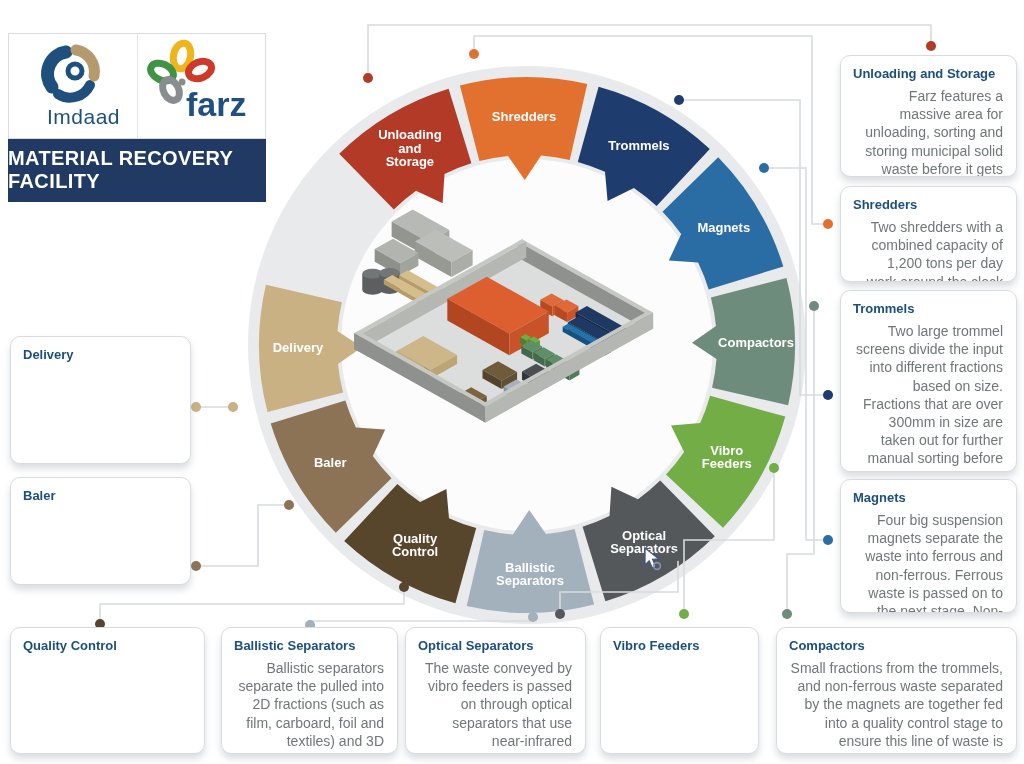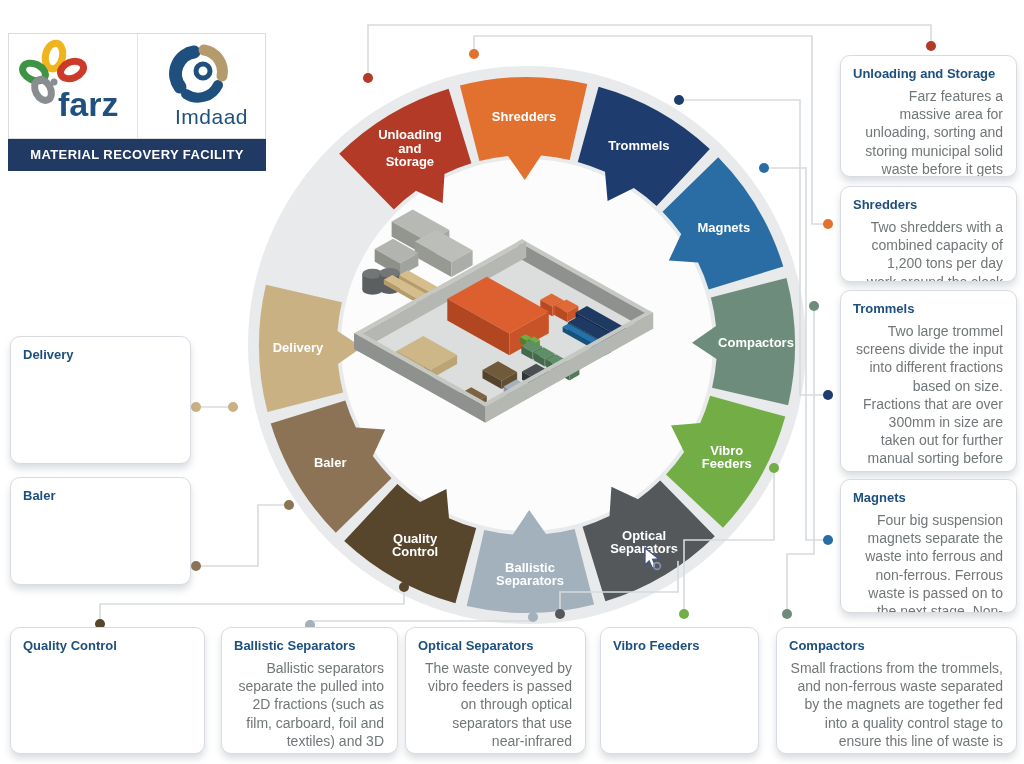--- a/index.html
+++ b/index.html
@@ -4,22 +4,22 @@
 <style>
   html,body{margin:0;padding:0;background:#ffffff;}
   #canvas{position:relative;width:1024px;height:764px;background:#ffffff;overflow:hidden;
           font-family:"Liberation Sans", sans-serif;}
   #ringsvg{position:absolute;left:0;top:0;width:1024px;height:764px;}
   
   .brand{position:absolute;left:8px;top:33px;width:258px;}
   .logos{display:flex;background:#ffffff;border:1px solid #d9dde0;height:104px;}
   .logo-cell{flex:1;display:flex;align-items:center;justify-content:center;position:relative;}
   .logo-cell+.logo-cell{border-left:1px solid #e2e5e8;}
-  .banner{margin-top:0;background:#203a64;color:#ffffff;font-weight:bold;font-size:13px;
-          letter-spacing:.4px;text-align:center;padding:8px 0 9px 0;}
+  .banner{margin-top:0;background:#203a64;color:#ffffff;font-weight:bold;font-size:20px;
+          letter-spacing:.4px;text-align:left;padding:8px 0 9px 0;}
   
   .card{position:absolute;background:#ffffff;border:1px solid #d8dce0;border-radius:10px;
         padding:10px 12px;box-shadow:0 5px 7px rgba(125,135,148,.28);box-sizing:border-box;overflow:hidden;}
   .card h3{margin:0 0 6px 0;font-size:13px;font-weight:bold;color:#1c4f7e;}
   .card p{margin:1px;font-size:14px;line-height:1.3;color:#717678;text-align:right;}
   #c-unloading{left:840px;top:55px;width:177px;height:122px;}
   #c-shredders{left:840px;top:186px;width:177px;height:96px;}
   #c-trommels{left:840px;top:290px;width:177px;height:182px;}
   #c-magnets{left:840px;top:479px;width:177px;height:134px;}
   #c-delivery{left:10px;top:336px;width:181px;height:128px;}
@@ -190,42 +190,42 @@
       <g>
         <path d="M645 548 l0 17 l4.2 -4.2 l3.2 7.4 l3.4 -1.5 l-3.2 -7.3 l6 -0.6 z" fill="#ffffff" stroke="#44548a" stroke-width="1.3"></path>
         <circle cx="657" cy="566" r="3.4" fill="none" stroke="#8a93ad" stroke-width="1.6"></circle>
       </g>
     </svg>
 
   <div class="brand">
     <div class="logos">
       <div class="logo-cell">
         <svg width="118" height="96" viewBox="0 0 118 96">
+          <g fill="none" stroke-linecap="round">
+            <path d="M52 14 A22 22 0 0 0 38 49" stroke="#1e4f7d" stroke-width="13"></path>
+            <path d="M44 56 A22 22 0 0 0 76 47" stroke="#1e4f7d" stroke-width="10"></path>
+            <path d="M62 12 A22 22 0 0 1 80 38" stroke="#b59a6d" stroke-width="11"></path>
+            <circle cx="61" cy="33" r="7" stroke="#1e4f7d" stroke-width="5"></circle>
+            <circle cx="75" cy="20" r="4" fill="#b59a6d"></circle>
+          </g>
+          <text x="33" y="86" font-size="21" fill="#1f507f" letter-spacing="0.5" font-family="Liberation Sans, sans-serif">Imdaad</text>
+        </svg>
+      </div>
+      <div class="logo-cell">
+        <svg width="118" height="96" viewBox="0 0 118 96">
           <g fill="none">
             <ellipse cx="40" cy="18" rx="8.5" ry="13" stroke="#f0b51c" stroke-width="7" transform="rotate(12 40 18)"></ellipse>
             <ellipse cx="58" cy="32" rx="8" ry="12" stroke="#cc3b2a" stroke-width="7" transform="rotate(68 58 32)"></ellipse>
             <ellipse cx="20" cy="34" rx="8" ry="12" stroke="#3f9344" stroke-width="7" transform="rotate(-65 20 34)"></ellipse>
             <ellipse cx="29" cy="52" rx="7.5" ry="11" stroke="#8a8d8f" stroke-width="7" transform="rotate(-28 29 52)"></ellipse>
             <circle cx="40" cy="44" r="3.5" fill="#8a8d8f"></circle>
           </g>
           <text x="44" y="78" font-size="34" font-weight="bold" fill="#1f507f" font-family="Liberation Sans, sans-serif">farz</text>
         </svg>
       </div>
-      <div class="logo-cell">
-        <svg width="118" height="96" viewBox="0 0 118 96">
-          <g fill="none" stroke-linecap="round">
-            <path d="M52 14 A22 22 0 0 0 38 49" stroke="#1e4f7d" stroke-width="13"></path>
-            <path d="M44 56 A22 22 0 0 0 76 47" stroke="#1e4f7d" stroke-width="10"></path>
-            <path d="M62 12 A22 22 0 0 1 80 38" stroke="#b59a6d" stroke-width="11"></path>
-            <circle cx="61" cy="33" r="7" stroke="#1e4f7d" stroke-width="5"></circle>
-            <circle cx="75" cy="20" r="4" fill="#b59a6d"></circle>
-          </g>
-          <text x="33" y="86" font-size="21" fill="#1f507f" letter-spacing="0.5" font-family="Liberation Sans, sans-serif">Imdaad</text>
-        </svg>
-      </div>
     </div>
     <div class="banner">MATERIAL RECOVERY FACILITY</div>
   </div>
 
   <div class="card" id="c-unloading">
     <h3>Unloading and Storage</h3>
     <p>Farz features a massive area for unloading, sorting and storing municipal solid waste before it gets processed through a series of material recovery stages.</p>
   </div>
   <div class="card" id="c-shredders">
     <h3>Shredders</h3>

